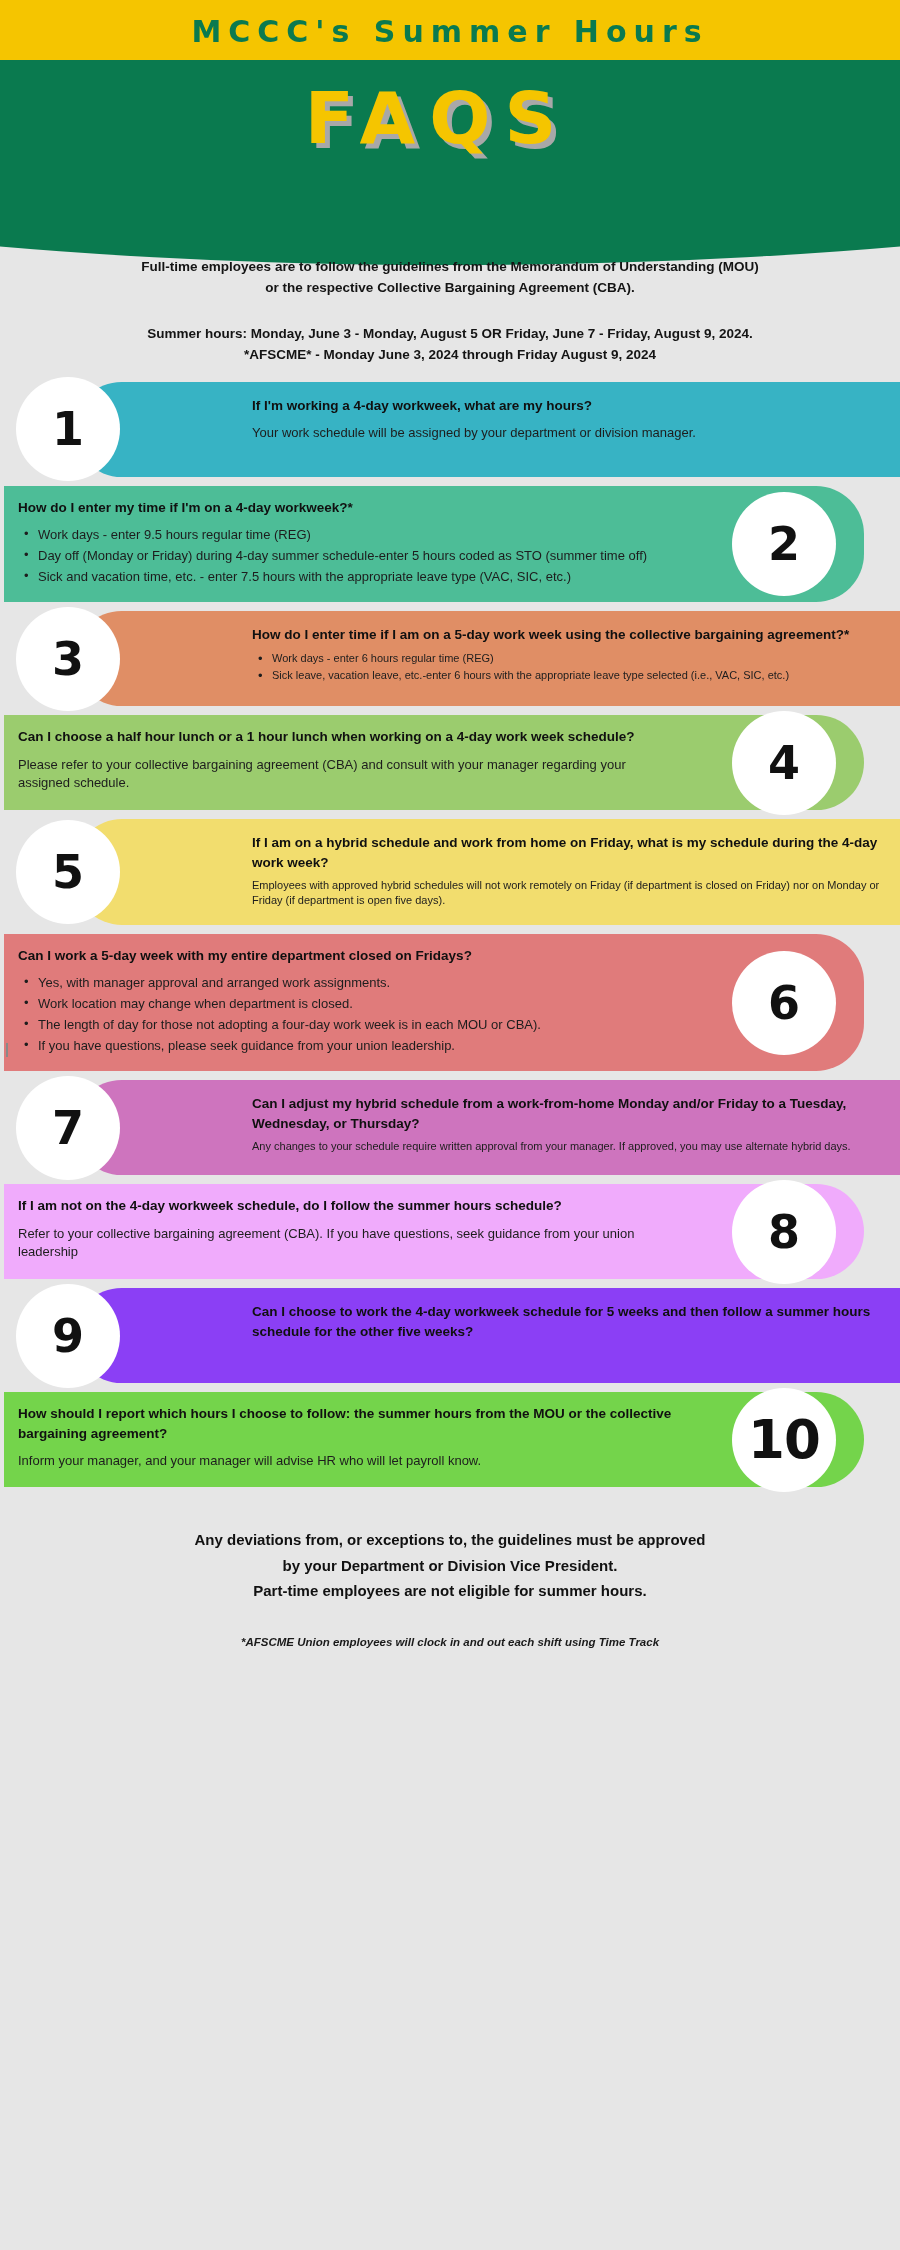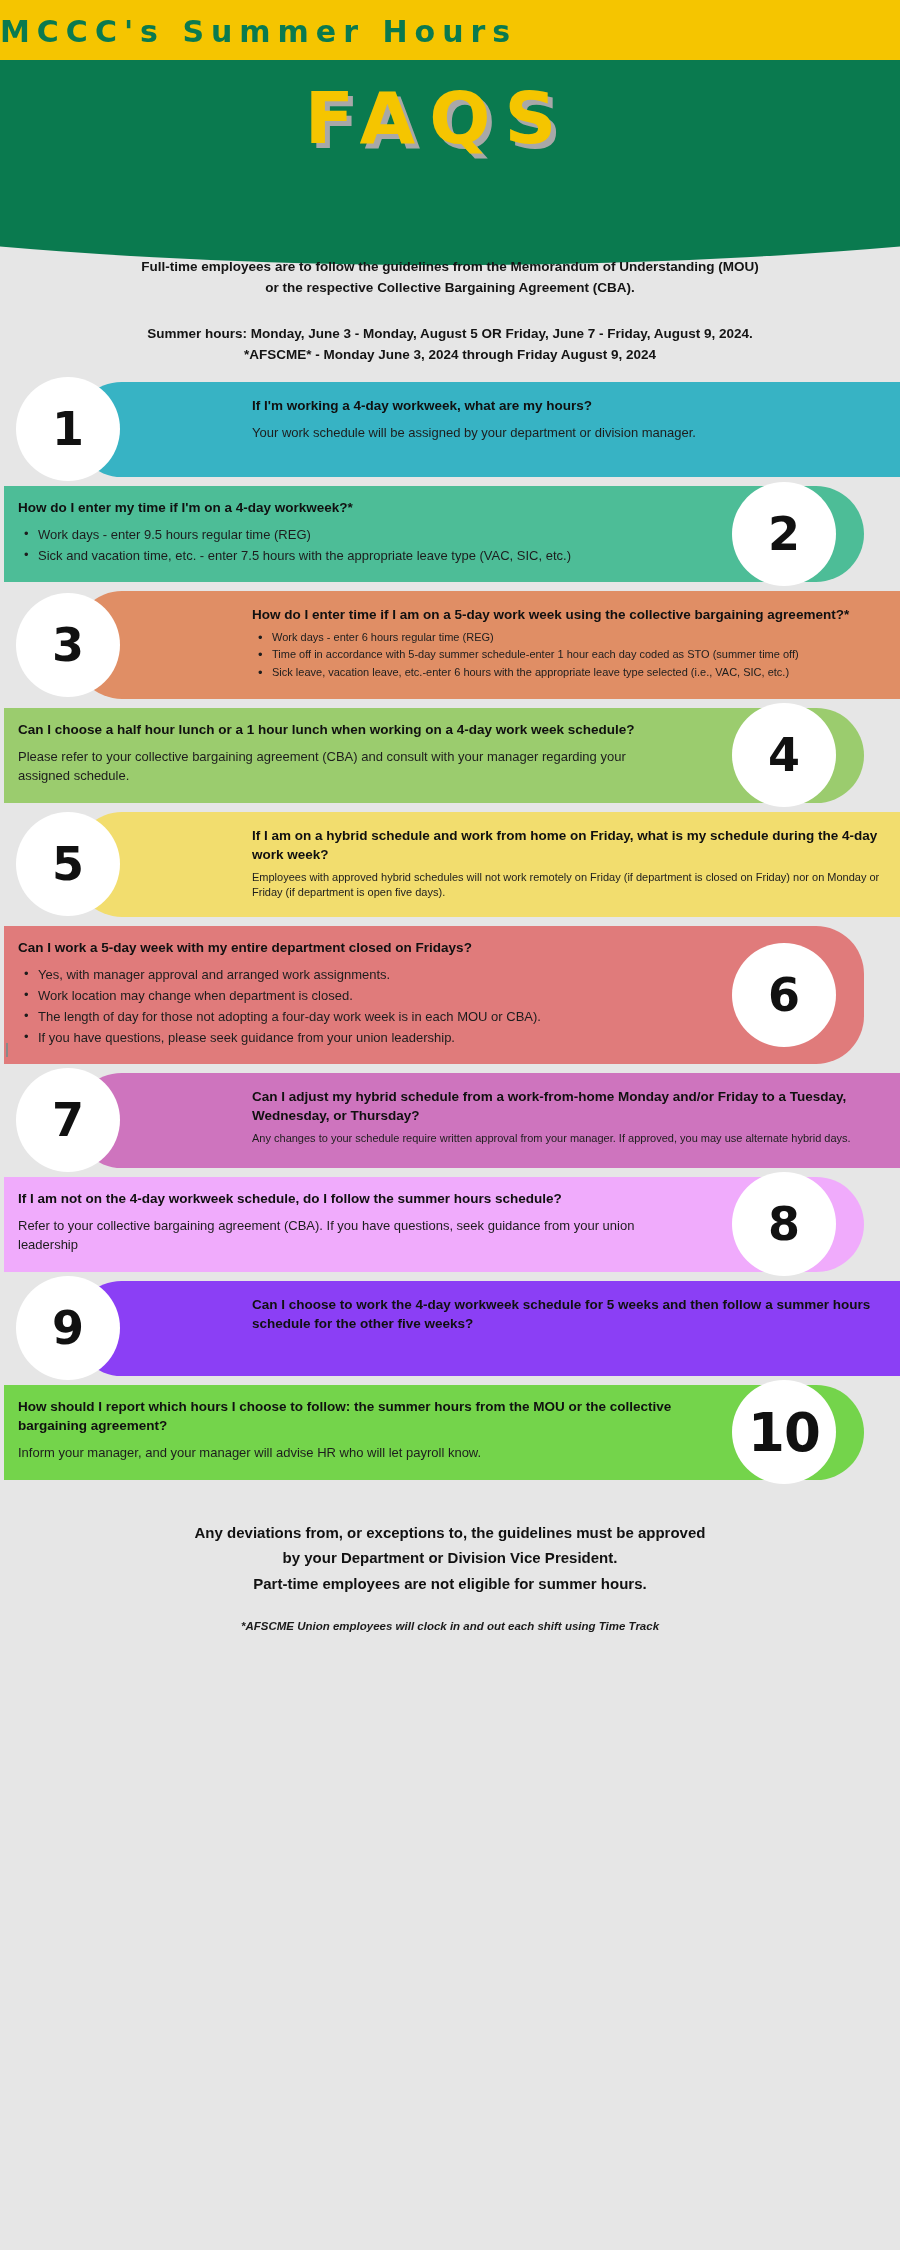--- a/index.html
+++ b/index.html
@@ -14,21 +14,21 @@
 
   
   #header {
     position:relative;
     width:900px; height:205px;
     background:#f5c500;
     overflow:hidden;
   }
   #header-title {
     position:absolute; top:14px; left:0; width:900px;
-    text-align:left;
+    text-align:center;
     color:#0a7a4f;
     font-size:30px;
     font-weight:bold;
     letter-spacing:7px;
     font-family:"DejaVu Sans", sans-serif;
     white-space:nowrap;
   }
   
   #lens-wrap {
     position:absolute; left:-60px; top:60px;
@@ -164,21 +164,21 @@
     margin-top:40px;
     text-align:center;
     padding:0 40px;
   }
   #footer .fline {
     font-size:15px; font-weight:bold; line-height:1.7;
     color:#111111;
     font-family:"Liberation Sans", sans-serif;
   }
   #footer .note {
-    margin-top:24px;
+    margin-top:32px;
     font-size:11.5px;
     font-style:italic;
     font-weight:bold;
     color:#1a1a1a;
   }
 </style>
 </head>
 <body>
 
 <div id="header">
@@ -209,31 +209,31 @@
         <div class="q">If I'm working a 4-day workweek, what are my hours?</div>
         <div class="a">Your work schedule will be assigned by your department or division manager.</div>
       </div>
       <div class="badge">1</div>
     </div>
     <div class="faq even">
       <div class="panel" style="background: rgb(77, 189, 151);">
         <div class="q">How do I enter my time if I'm on  a 4-day workweek?*</div>
         <ul class="a">
           <li>Work days - enter 9.5 hours regular time (REG)</li>
+          <li>Day off (Monday or Friday) during 4-day summer schedule-enter 5 hours coded as STO (summer time off)</li>
           <li>Sick and vacation time, etc. - enter 7.5 hours with the appropriate leave type (VAC, SIC, etc.)</li>
         </ul>
       </div>
       <div class="badge">2</div>
     </div>
     <div class="faq odd">
       <div class="panel" style="background: rgb(224, 142, 101);">
         <div class="q">How do I enter time if I am on a 5-day work week using the collective bargaining agreement?*</div>
         <ul class="a small">
           <li>Work days - enter 6 hours regular time (REG)</li>
-          <li>Time off in accordance with 5-day summer schedule-enter 1 hour each day coded as STO (summer time off)</li>
           <li>Sick leave, vacation leave, etc.-enter 6 hours with the appropriate leave type selected (i.e., VAC, SIC, etc.)</li>
         </ul>
       </div>
       <div class="badge">3</div>
     </div>
     <div class="faq even">
       <div class="panel" style="background: rgb(155, 204, 110);">
         <div class="q">Can I choose a half hour lunch or a 1 hour lunch when working on a 4-day work week schedule?</div>
         <div class="a">Please refer to your collective bargaining agreement (CBA) and consult with your manager regarding your assigned schedule.</div>
       </div>

